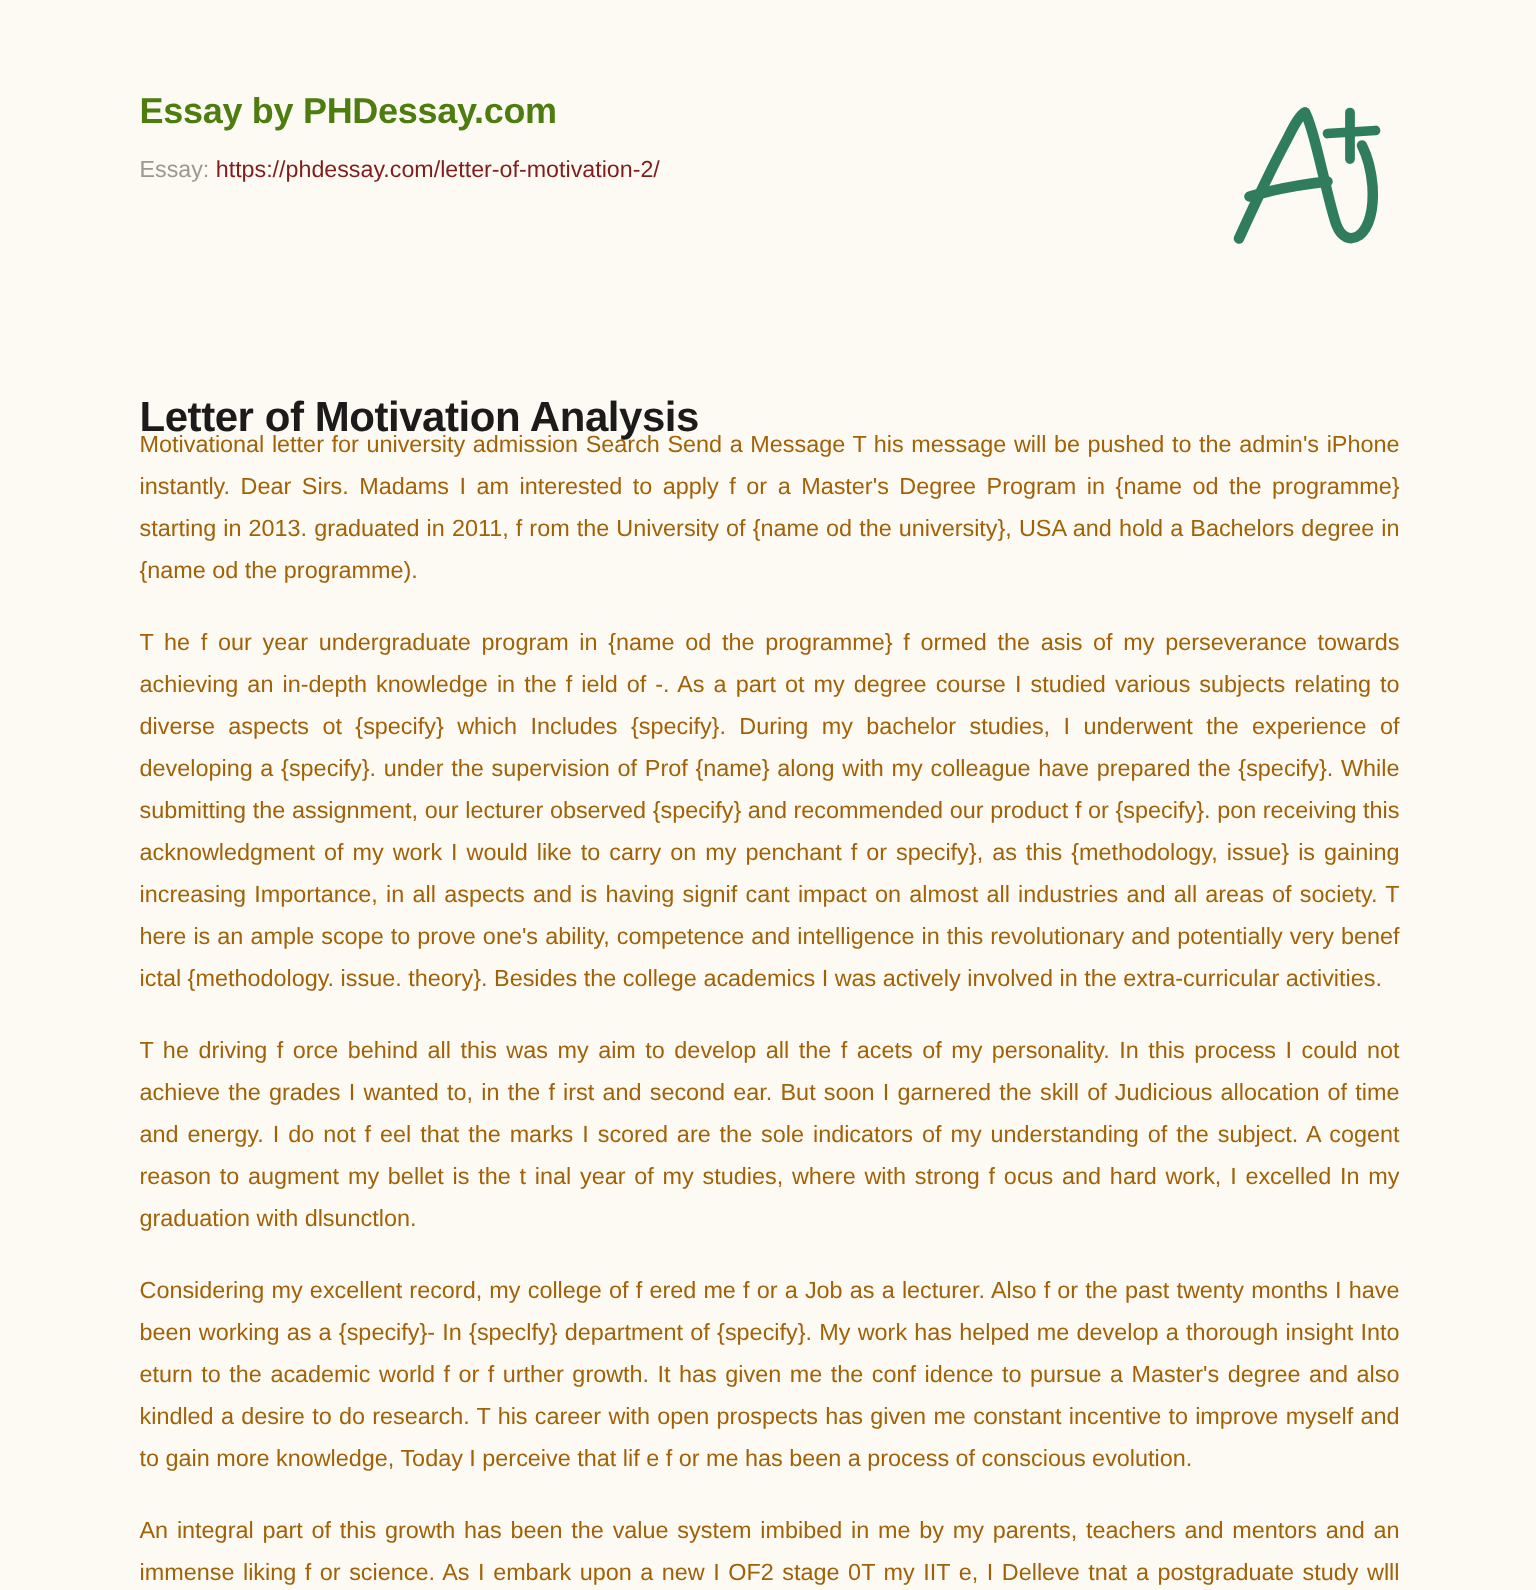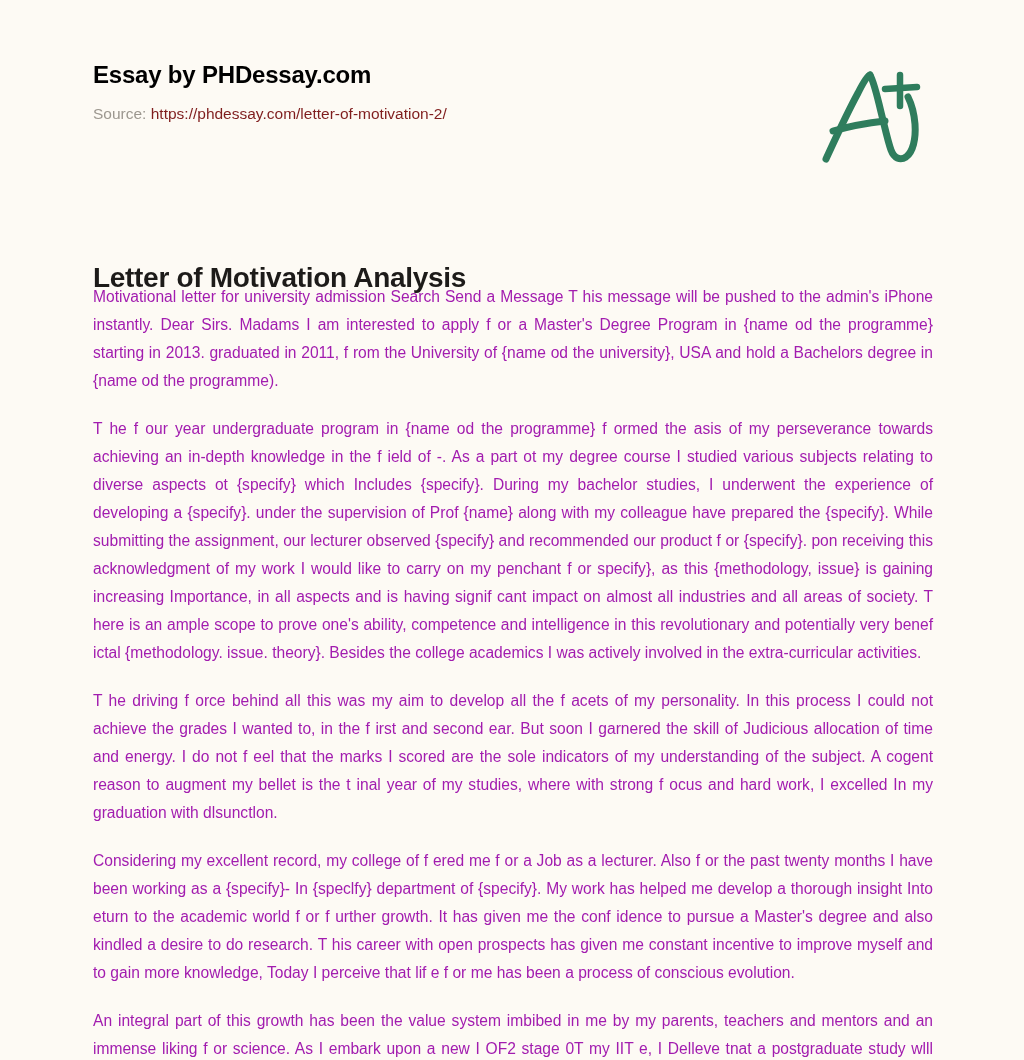--- a/index.html
+++ b/index.html
@@ -27,21 +27,21 @@
     position: absolute;
     left: 93px;
     top: 60px;
     width: 845px;
   }
 
   .brand-line {
     font-size: 24px;
     font-weight: bold;
     letter-spacing: -0.2px;
-    color: #000000;
+    color: #4d7c0f;
     line-height: 1.25;
     white-space: nowrap;
   }
 
   .source-line {
     margin-top: 14px;
     font-size: 15.5px;
     color: #9c978f;
     line-height: 1.3;
     white-space: nowrap;
@@ -81,37 +81,37 @@
     left: 93px;
     top: 283px;
     width: 840px;
   }
 
   .article p {
     margin: 0 0 20px 0;
     font-size: 15.6px;
     line-height: 28px;
     text-align: justify;
-    color: #a21caf;
+    color: #a16207;
     hyphens: none;
   }
 
   .article p:last-child {
     margin-bottom: 0;
   }
 </style>
 </head>
 <body>
 
 <div class="page">
 
   <div class="header">
     <div class="brand-line">Essay by PHDessay.com</div>
     <div class="source-line">
-      <span>Source:</span>
+      <span>Essay:</span>
       <a class="source-link" href="#">https://phdessay.com/letter-of-motivation-2/</a>
     </div>
   </div>
 
   <div class="logo">
     <svg viewBox="0 0 120 110" width="120" height="110" aria-hidden="true">
       <g fill="none" stroke="#2f7d5d" stroke-linecap="round" stroke-linejoin="round">
 
         <path d="M14 97 C20 84 34 53 46 31 C51 21 55 14 58 13" stroke-width="7"></path>
 

